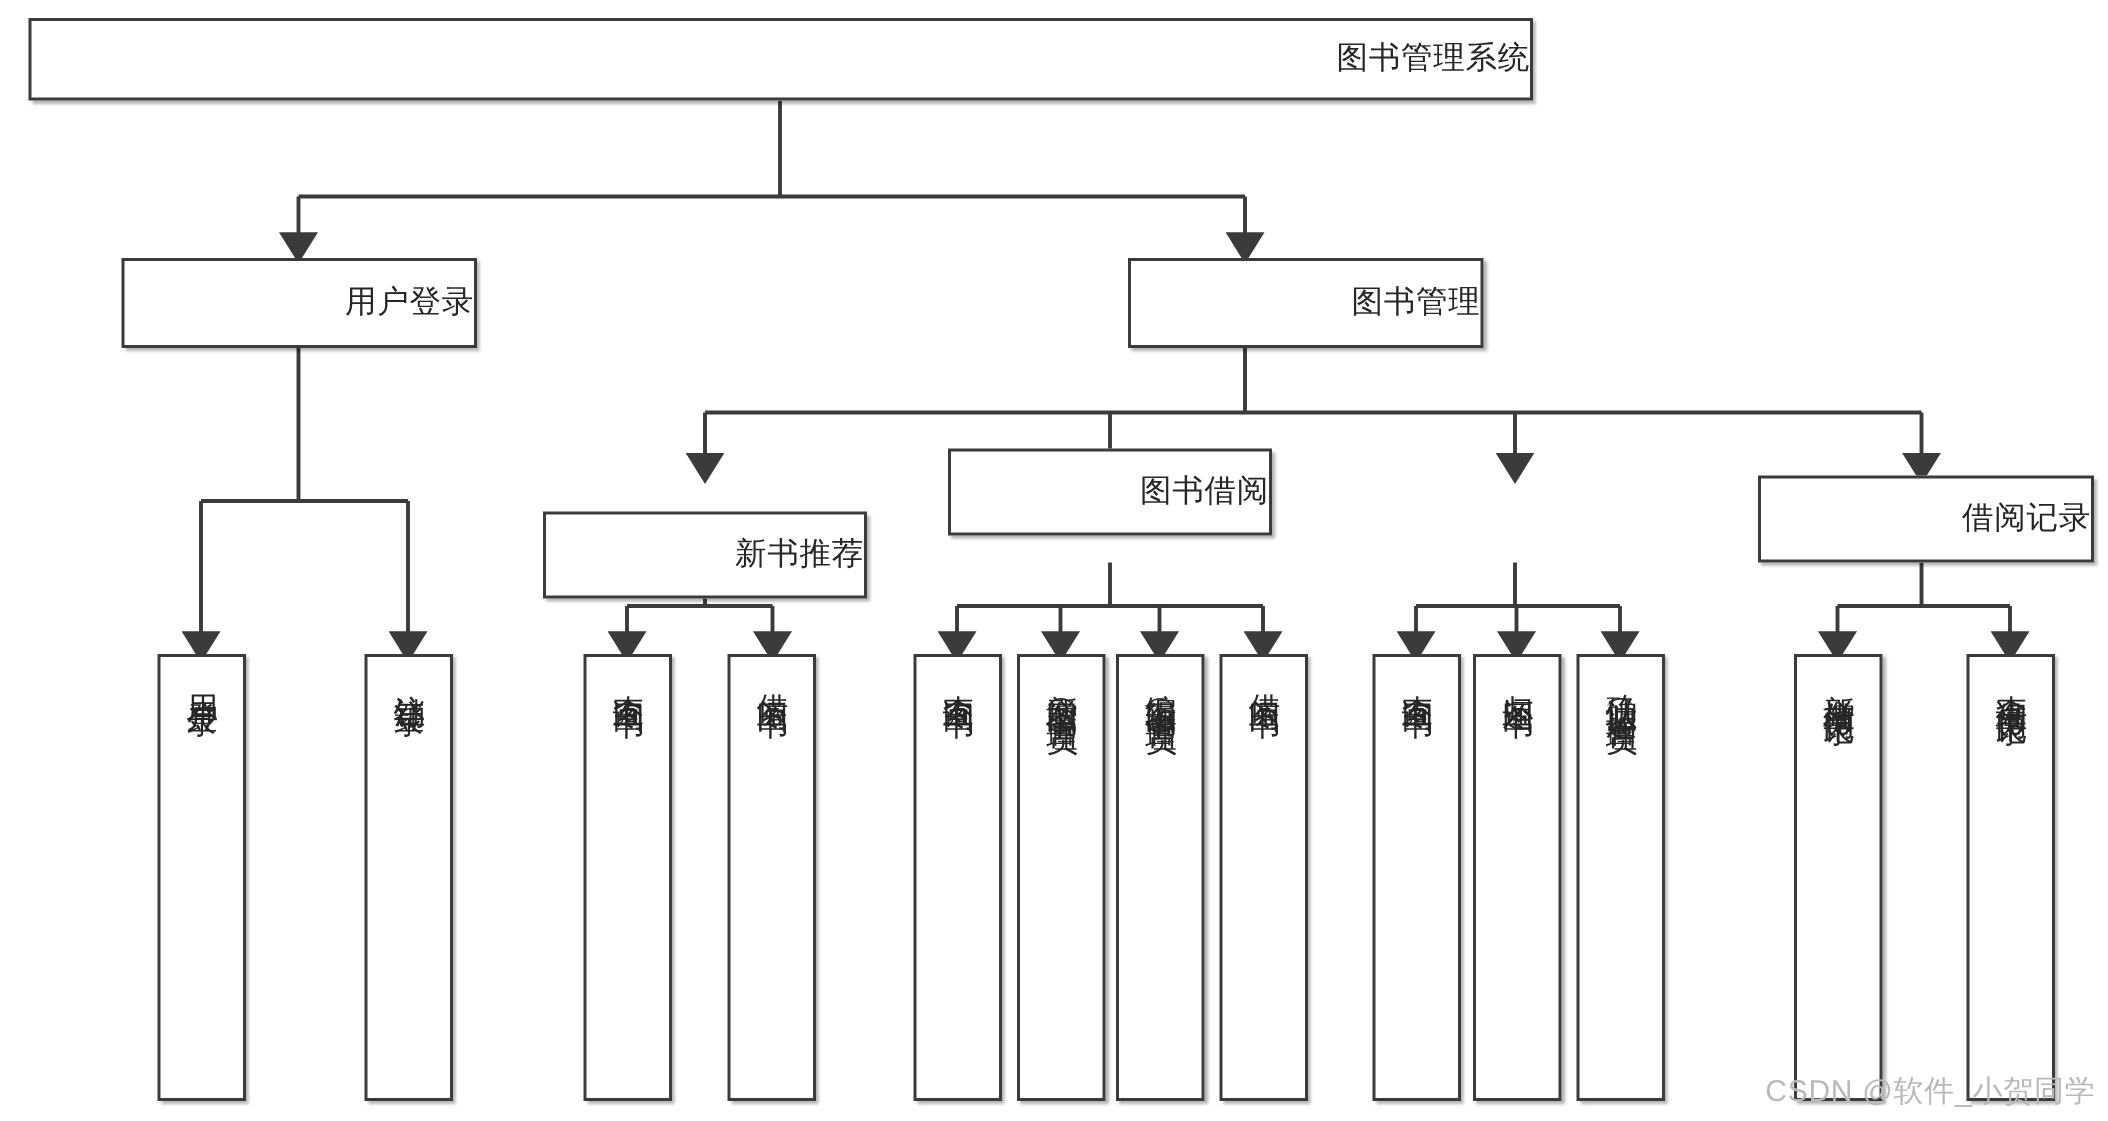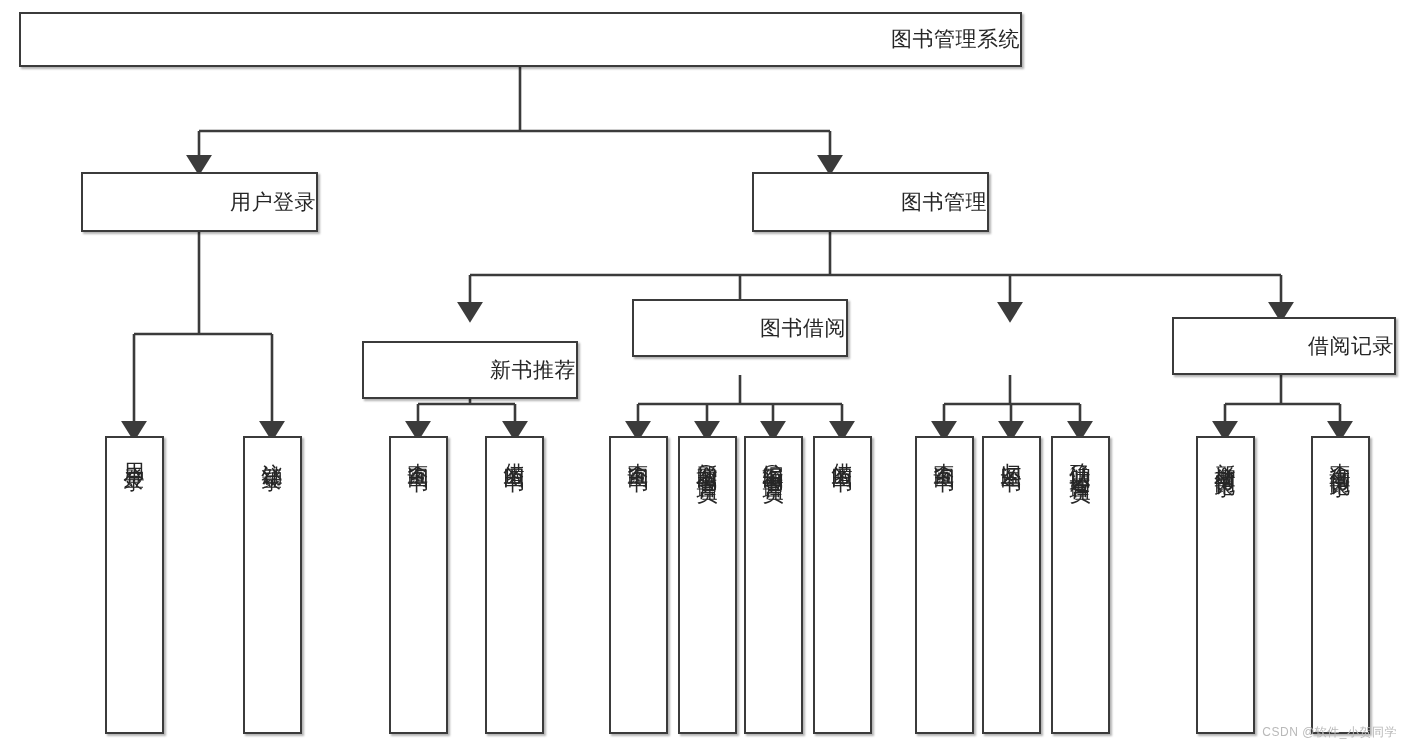--- a/index.html
+++ b/index.html
@@ -59,21 +59,21 @@
     text-orientation: upright;
     font-size: 21px;
     line-height: 1.0;
     letter-spacing: 3px;
     white-space: nowrap;
   }
   .watermark {
     position: absolute;
     right: 8px;
     bottom: 6px;
-    font-size: 12px;
+    font-size: 20px;
     color: #b9b9b9;
     letter-spacing: 0.5px;
     white-space: nowrap;
     pointer-events: none;
   }
 </style>
 </head>
 <body>
 
 <div id="canvas">

